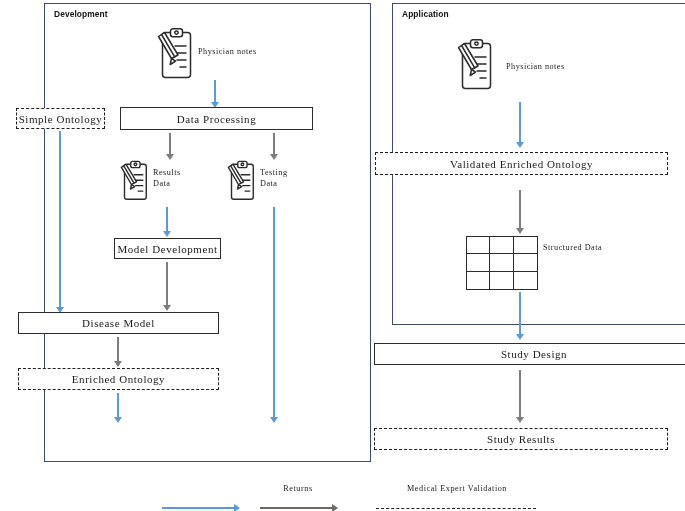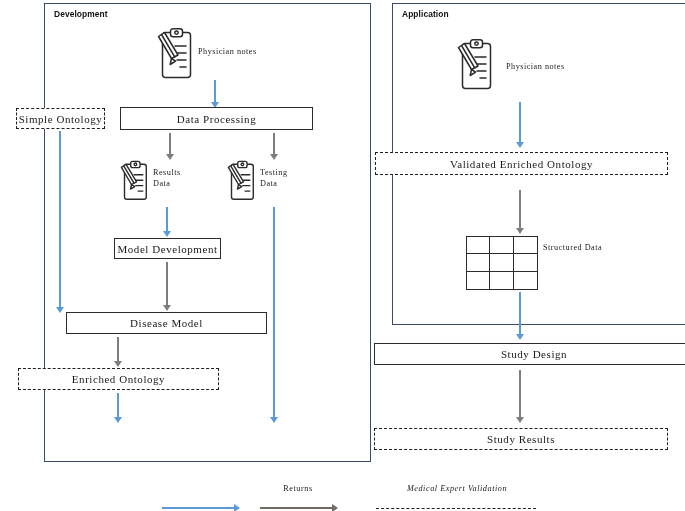--- a/index.html
+++ b/index.html
@@ -254,21 +254,21 @@
 
   <div class="box solid" style="left:114px; top:238px; width:107px; height:21px;">
     <span>Model Development</span>
   </div>
 
   <div class="arrow gray" style="left:167px; top:262px; height:49px;">
     <div class="shaft" style="height:43px;"></div>
       <div class="head"></div>
   </div>
 
-  <div class="box solid" style="left:18px; top:312px; width:201px; height:22px;margin-left:48px;">
+  <div class="box solid" style="left:18px; top:312px; width:201px; height:22px;">
     <span>Disease Model</span>
   </div>
 
   <div class="arrow gray" style="left:118px; top:337px; height:30px;">
     <div class="shaft" style="height:24px;"></div>
       <div class="head"></div>
   </div>
 
   <div class="box dashed" style="left:18px; top:368px; width:201px; height:22px;">
     <span>Enriched Ontology</span>
@@ -352,17 +352,17 @@
       <div class="shaft" style="width:72px;"></div>
         <div class="head"></div>
     </div>
 
     <div class="legend-label" style="left:258px; top:18px; width:80px;">Returns</div>
     <div class="h-arrow gray" style="left:260px; top:42px; width:78px;">
       <div class="shaft" style="width:72px;"></div>
         <div class="head"></div>
     </div>
 
-    <div class="legend-label" style="left:382px; top:18px; width:150px;font-style:italic;">Medical Expert Validation</div>
+    <div class="legend-label" style="left:382px; top:18px; width:150px;">Medical Expert Validation</div>
     <div class="dash-sample" style="left:376px; top:42px; width:160px;"></div>
   </div>
 
 </div>
 
 </body></html>

